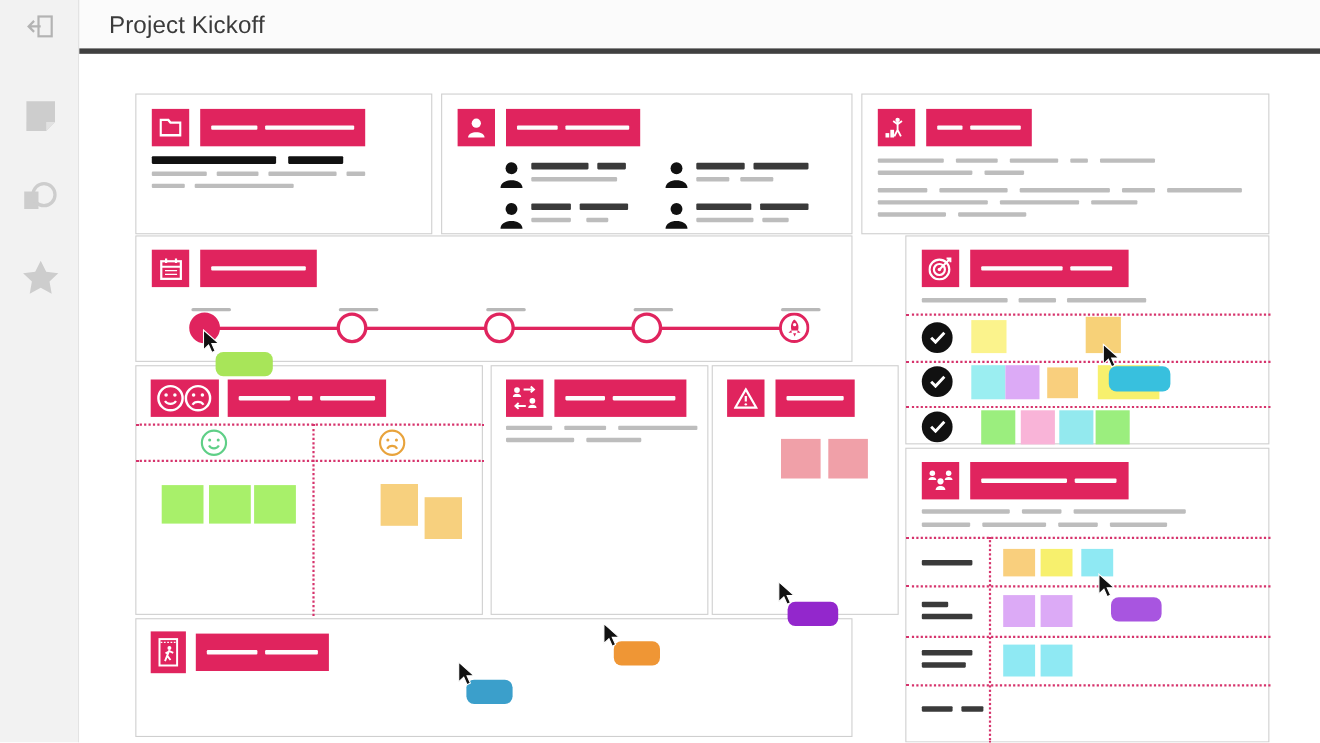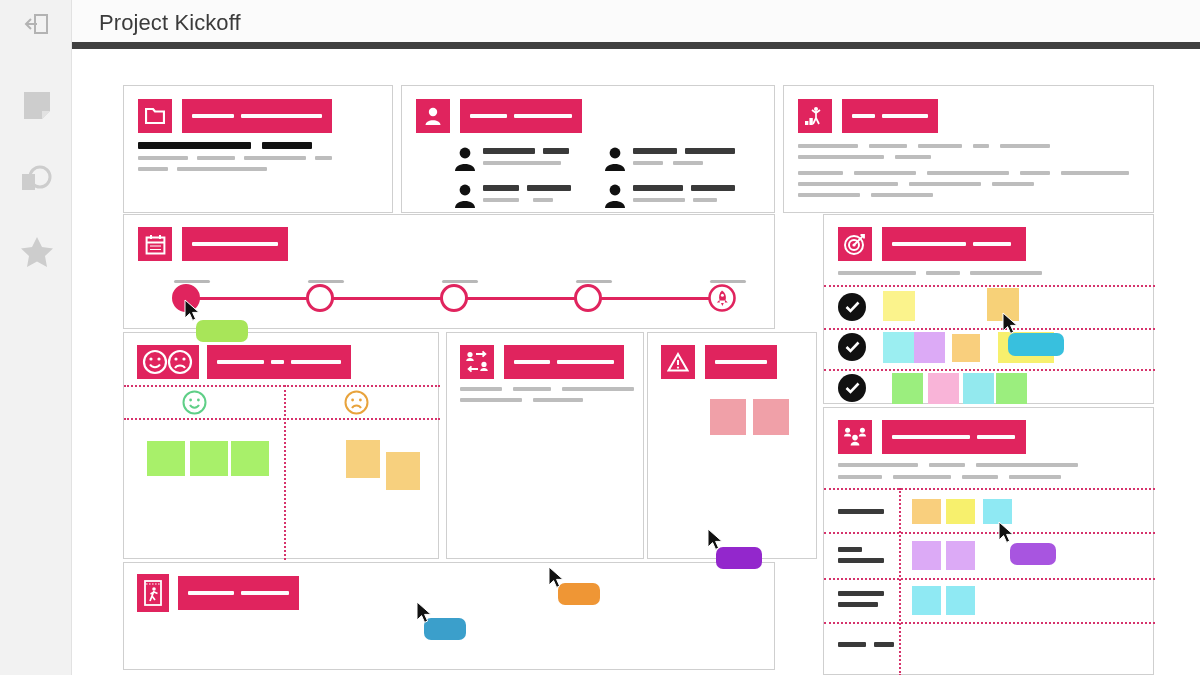--- a/index.html
+++ b/index.html
@@ -7,21 +7,21 @@
     width: 1200px; height: 675px;
     font-family: "Liberation Sans", sans-serif;
     background: #ffffff;
     overflow: hidden;
   }
   #app { position: relative; width: 1200px; height: 675px; }
 
   
   .topbar {
     position: absolute; left: 0; top: 0; width: 1200px; height: 49px;
-    background: #fbfbfb; border-bottom: 7px solid #404040;
+    background: #fbfbfb; border-bottom: 5px solid #404040;
   }
   .board-title {
     position: absolute; left: 99px; top: 10px;
     font-size: 22px; color: #3b3b3b; letter-spacing: .1px;
     white-space: nowrap;
   }
 
   
   .rail {
     position: absolute; left: 0; top: 0; width: 72px; height: 675px;

